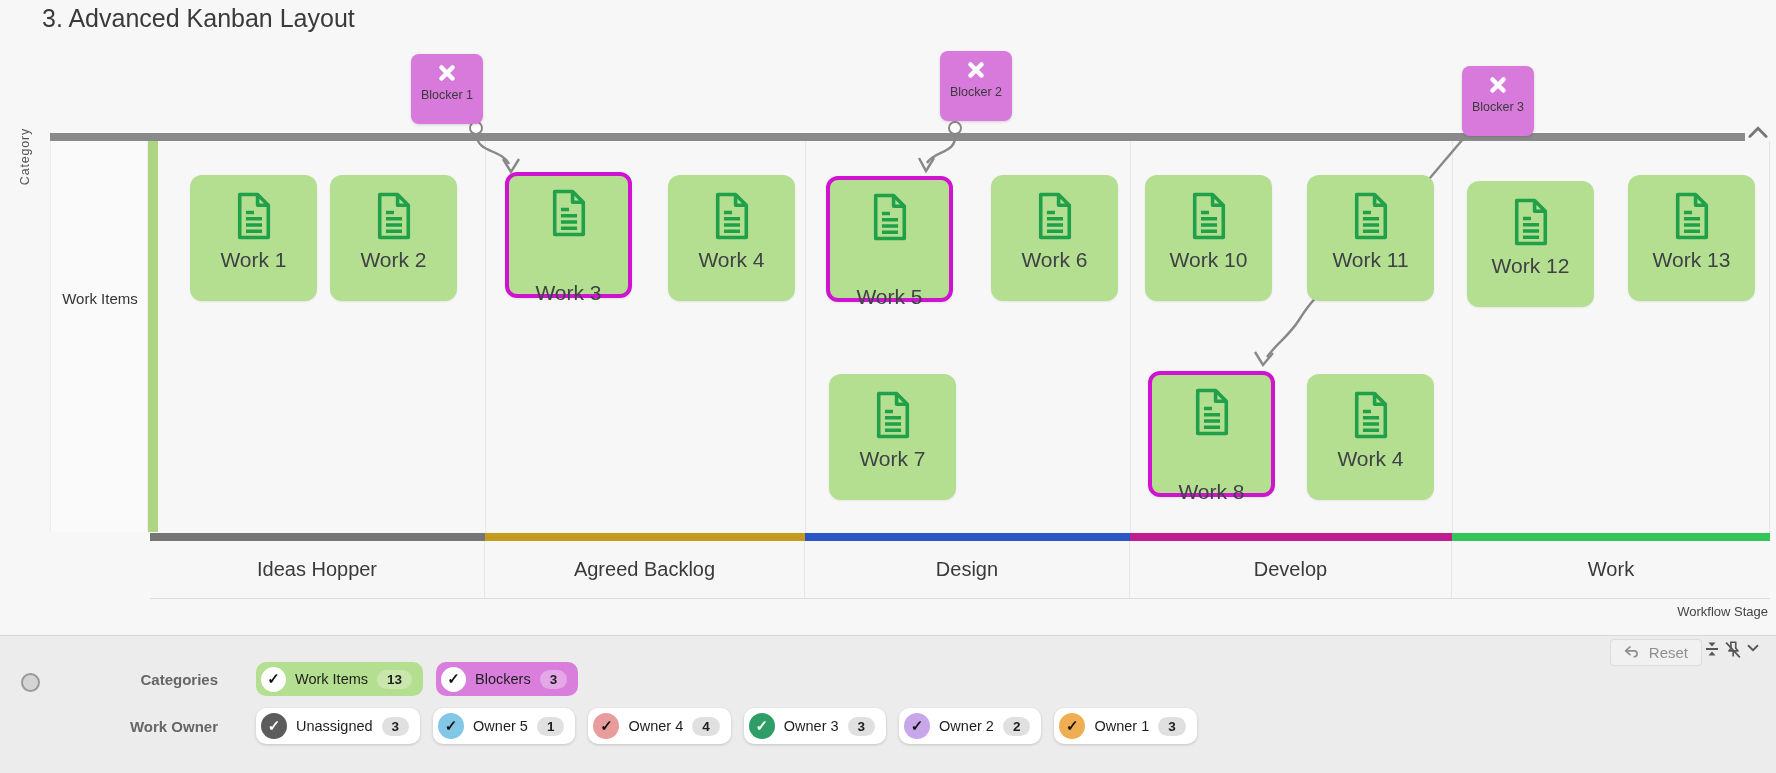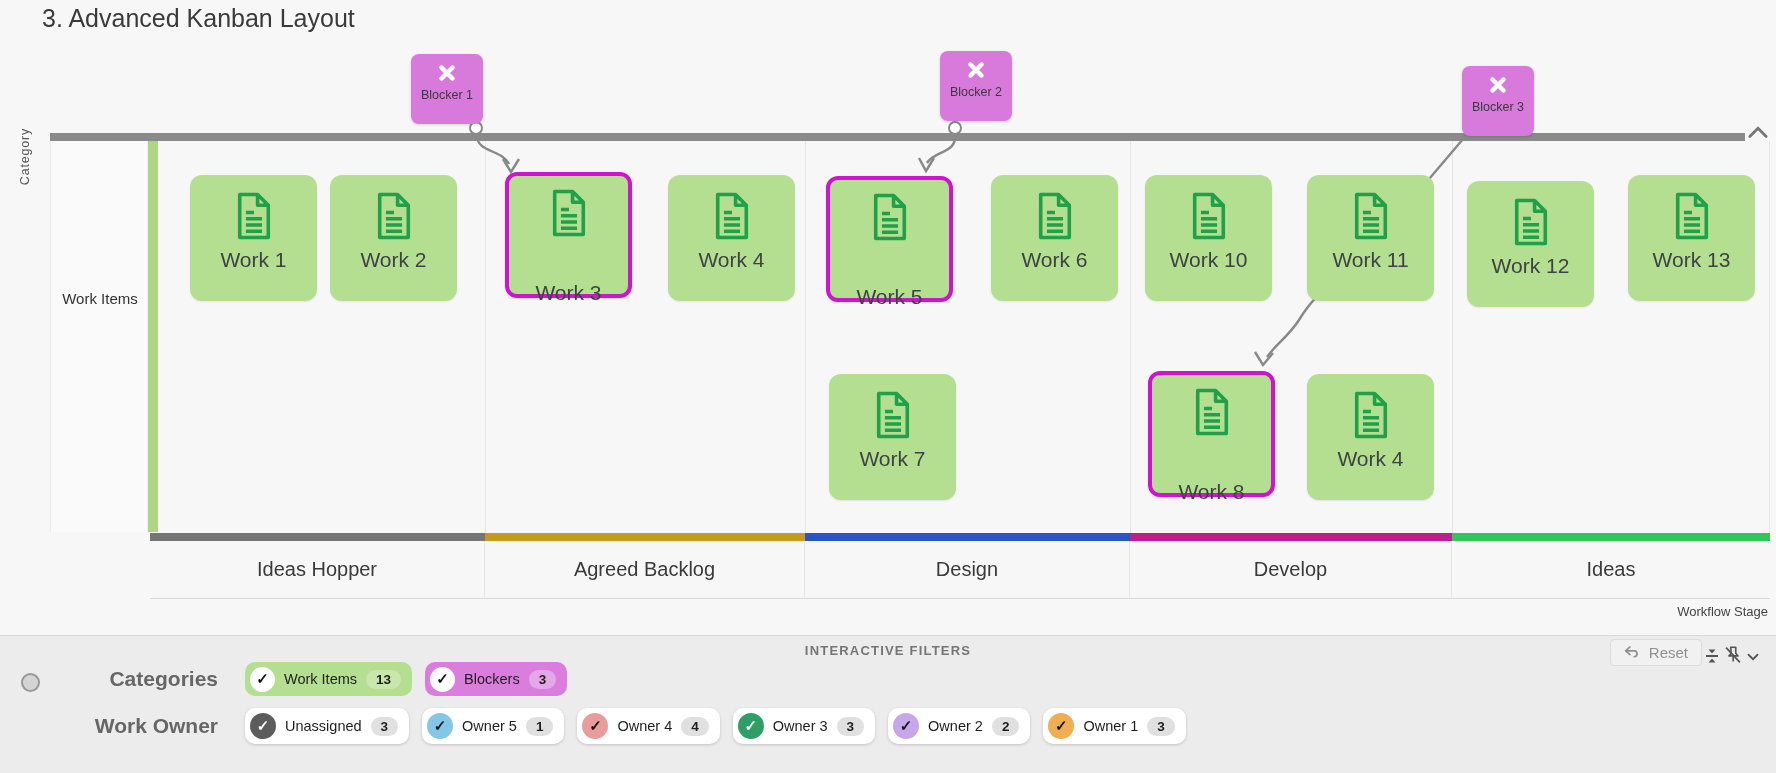--- a/index.html
+++ b/index.html
@@ -37,29 +37,29 @@
 
   
   .stage-bar { top:533px; height:8px; z-index:2; }
   .stage-cell { top:541px; height:57px; display:flex; align-items:center; justify-content:center; font-size:20px; color:#3A3A3A; border-right:1px solid #E6E6E4; }
   .footer-bottom { left:150px; top:598px; width:1620px; height:1px; background:#DCDCDC; }
   .stage-axis { right:8px; top:604px; font-size:13px; color:#444; }
 
   
   .filter-panel { left:0; top:635px; width:1776px; height:138px; background:#ECECEC; border-top:1px solid #D8D8D8; }
   .filter-header { position:absolute; left:0; top:7px; width:100%; text-align:center; font-size:13px; font-weight:bold; letter-spacing:1.2px; color:#757575; }
-  .filter-controls { position:absolute; right:14px; top:3px; display:flex; align-items:flex-end; gap:0; }
+  .filter-controls { position:absolute; right:14px; top:3px; display:flex; align-items:flex-start; gap:0; }
   .reset-btn { display:flex; align-items:center; gap:8px; border:1px solid #DCDCDC; background:#F1F1F1; border-radius:4px; padding:4px 13px; color:#8F8F8F; font-size:15px; cursor:pointer; }
   .icon-btn { cursor:pointer; display:flex; align-items:center; }
   .panel-circle { position:absolute; left:21px; top:37px; width:19px; height:19px; border-radius:50%; background:#D4D4D4; border:2px solid #999; }
 
   .filter-row { position:absolute; left:0; display:flex; align-items:center; }
   .filter-row-1 { top:26px; }
   .filter-row-2 { top:72px; }
-  .filter-row-label { width:218px; text-align:right; font-size:21px; font-weight:bold; color:#666; margin-right:27px; }
+  .filter-row-label { width:218px; text-align:right; font-size:15px; font-weight:bold; color:#666; margin-right:38px; }
 
   .chip { display:inline-flex; align-items:center; gap:9px; height:34px; border-radius:10px; padding:0 11px 0 5px; margin-right:13px; cursor:pointer; }
   .chip.owner { background:#FFFFFF; height:36px; box-shadow:0 1px 3px rgba(0,0,0,.18); }
   .chk { width:25px; height:25px; border-radius:50%; background:#FFF; display:flex; align-items:center; justify-content:center; font-size:15px; font-weight:bold; color:#111; }
   .chip.owner .chk { width:26px; height:26px; }
   .chip-label { font-size:14.5px; color:#1E1E1E; }
   .chip-count { border-radius:10px; padding:2px 10px; font-size:13.5px; font-weight:bold; color:#1E1E1E; }
 
   svg { display:block; }
 </style>
@@ -245,26 +245,25 @@
 
 <div class="abs stage-bar" style="left: 150px; width: 335px; background-color: rgb(117, 117, 117);"></div>
 <div class="abs stage-bar" style="left: 485px; width: 320px; background-color: rgb(196, 154, 31);"></div>
 <div class="abs stage-bar" style="left: 805px; width: 325px; background-color: rgb(42, 86, 197);"></div>
 <div class="abs stage-bar" style="left: 1130px; width: 322px; background-color: rgb(191, 28, 142);"></div>
 <div class="abs stage-bar" style="left: 1452px; width: 318px; background-color: rgb(50, 198, 90);"></div>
 <div class="abs stage-cell" style="left:150px; width:335px">Ideas Hopper</div>
 <div class="abs stage-cell" style="left:485px; width:320px">Agreed Backlog</div>
 <div class="abs stage-cell" style="left:805px; width:325px">Design</div>
 <div class="abs stage-cell" style="left:1130px; width:322px">Develop</div>
-<div class="abs stage-cell" style="left:1452px; width:318px; border-right:none">Ideas</div>
+<div class="abs stage-cell" style="left:1452px; width:318px; border-right:none">Work</div>
 <div class="abs footer-bottom"></div>
 <div class="abs stage-axis">Workflow Stage</div>
 
 <div class="abs filter-panel">
-  <div class="filter-header">INTERACTIVE FILTERS</div>
 
   <div class="filter-controls">
     <div class="reset-btn">
       <span>
           <svg width="17" height="13" viewBox="0 0 20 15">
             <path d="M7 1 L2 5.5 L7 10" fill="none" stroke="#8F8F8F" stroke-width="2" stroke-linecap="round" stroke-linejoin="round"></path>
             <path d="M2 5.5 H12 C16.5 5.5 16.5 12.5 12 12.5" fill="none" stroke="#8F8F8F" stroke-width="2" stroke-linecap="round"></path>
           </svg>
         </span>
       <span>Reset</span>

